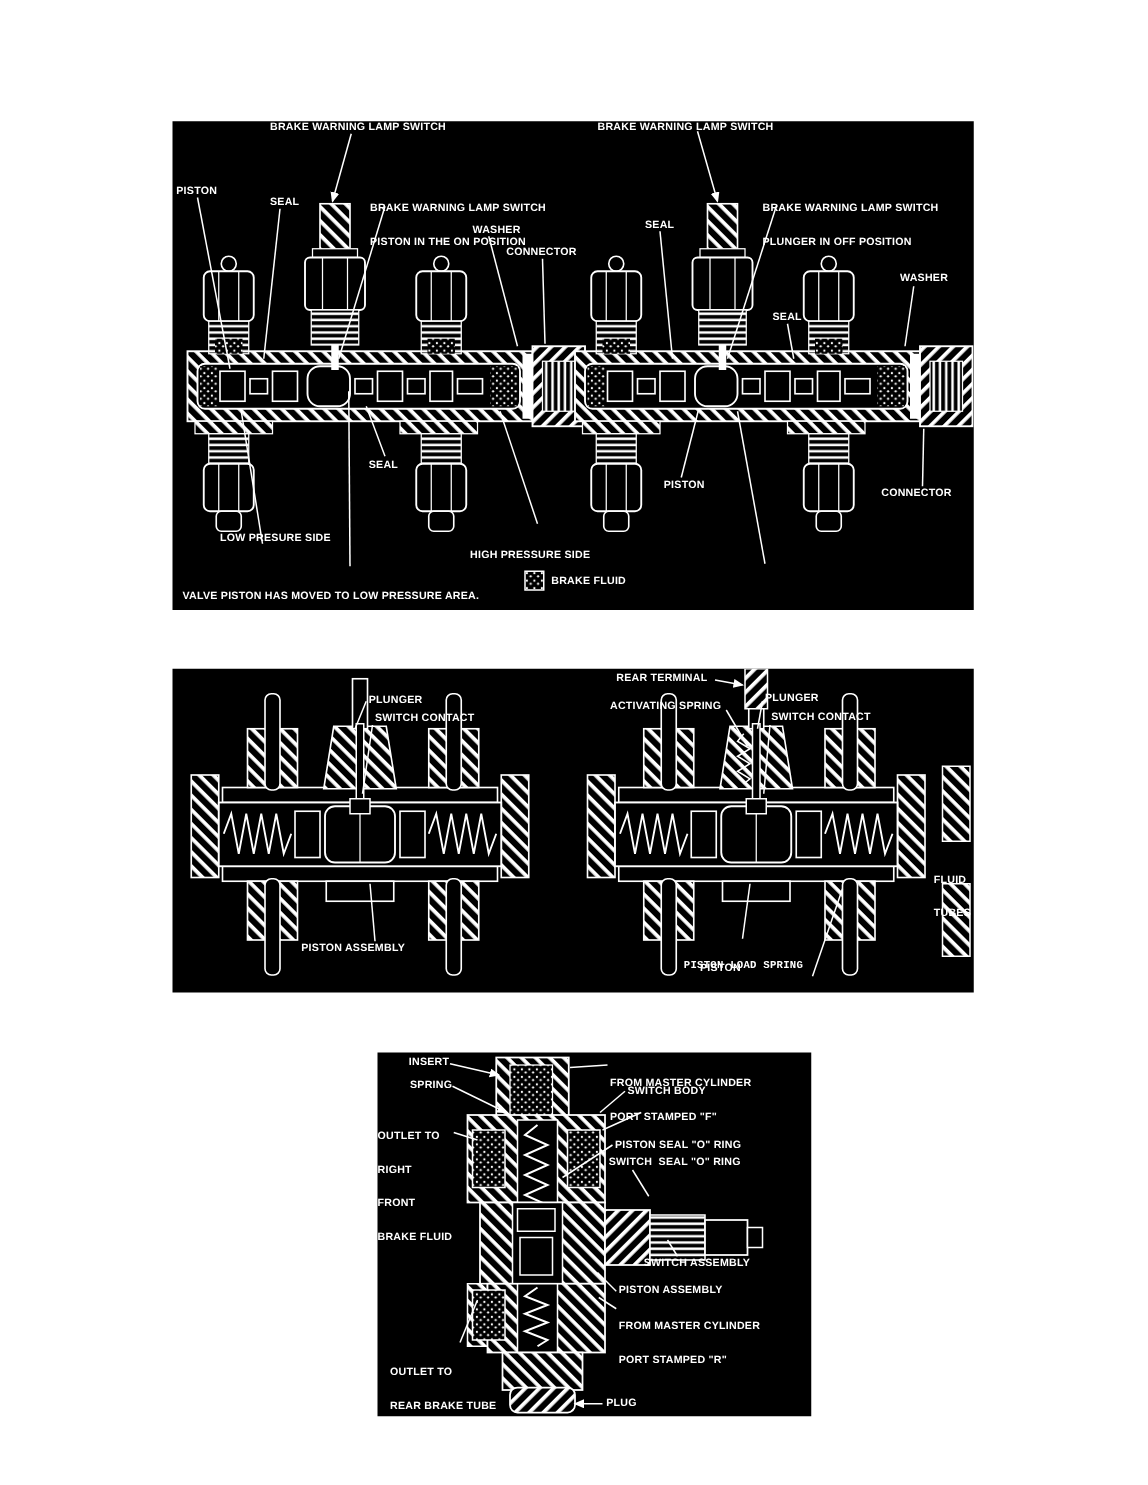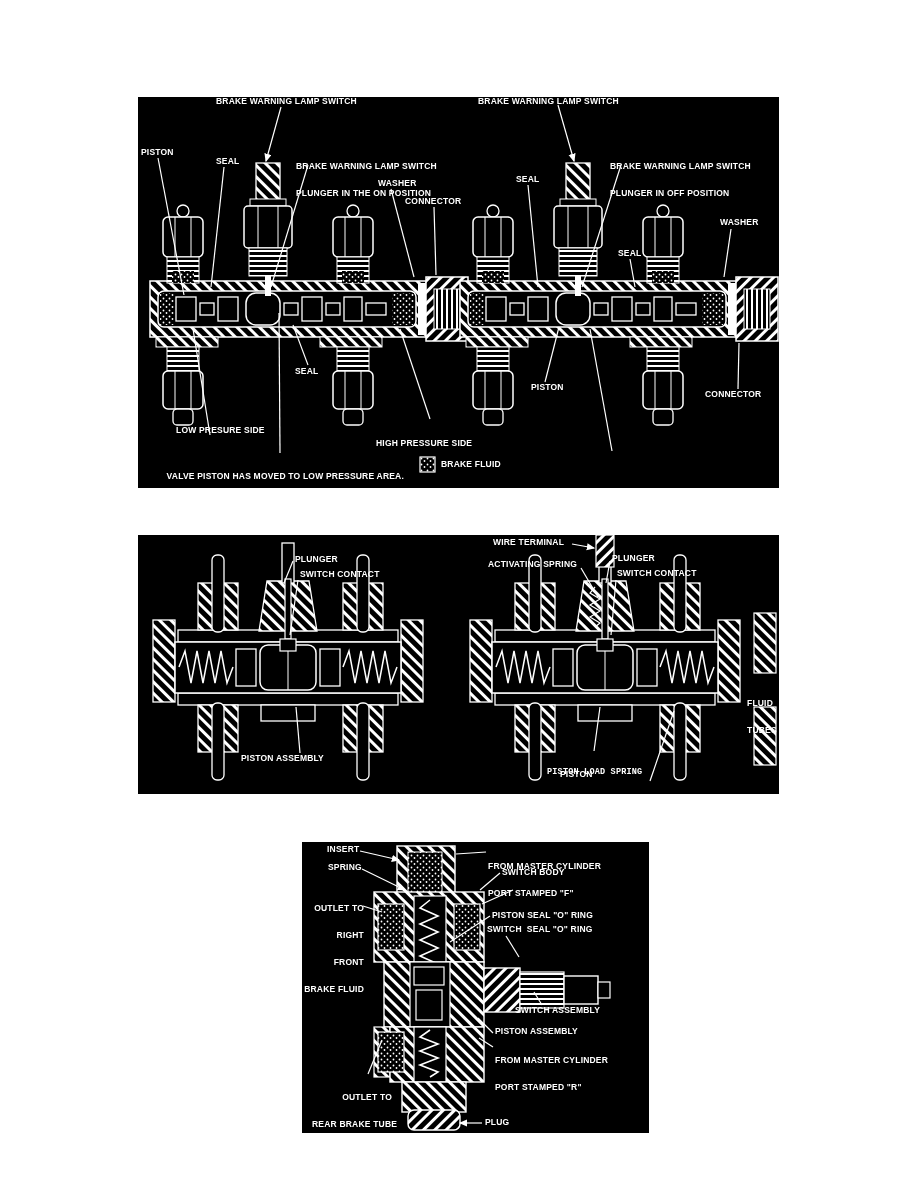--- a/index.html
+++ b/index.html
@@ -2,21 +2,21 @@
 <html><head>
 <meta charset="utf-8">
 <style>
   html,body{margin:0;padding:0;}
   body{width:918px;height:1188px;background:#ffffff;position:relative;
        font-family:"Liberation Sans",sans-serif;overflow:hidden;}
   .panel{position:absolute;background:#000;}
   .panel svg{position:absolute;left:0;top:0;}
   .lb{position:absolute;color:#fff;font-weight:bold;font-size:8.5px;
       line-height:9px;letter-spacing:.2px;white-space:pre;z-index:2;}
-  .ctr{text-align:right;}
+  .ctr{text-align:left;}
 </style>
 </head>
 <body>
 
 <div class="panel" style="left:138px;top:97px;width:641px;height:391px;">
 
   <svg width="641" height="391" viewBox="0 0 641 391">
     <defs>
       <pattern id="h1" width="8" height="8" patternUnits="userSpaceOnUse" patternTransform="rotate(45)">
         <rect width="8" height="8" fill="#000"></rect>
@@ -123,21 +123,21 @@
     </g>
 
     <rect x="282" y="360" width="15" height="15" fill="url(#d1)" stroke="#fff" stroke-width="1.2"></rect>
   </svg>
 
   <div class="lb" style="left:78px;top:0;">BRAKE WARNING LAMP SWITCH</div>
   <div class="lb" style="left:3px;top:51px;">PISTON</div>
   <div class="lb" style="left:78px;top:60px;">SEAL</div>
   <div class="lb" style="left:158px;top:47px;">
     <div>BRAKE WARNING LAMP SWITCH</div>
-    <div>PLUNGER IN THE ON POSITION</div>
+    <div>PISTON IN THE ON POSITION</div>
   </div>
   <div class="lb" style="left:240px;top:82px;">WASHER</div>
   <div class="lb" style="left:267px;top:100px;">CONNECTOR</div>
   <div class="lb" style="left:340px;top:0;">BRAKE WARNING LAMP SWITCH</div>
   <div class="lb" style="left:378px;top:78px;">SEAL</div>
   <div class="lb" style="left:472px;top:47px;">
     <div>BRAKE WARNING LAMP SWITCH</div>
     <div>PLUNGER IN OFF POSITION</div>
   </div>
   <div class="lb" style="left:480px;top:152px;">SEAL</div>
@@ -218,21 +218,21 @@
       <line x1="472" y1="26" x2="468" y2="48"></line>
       <line x1="478" y1="45" x2="473" y2="100"></line>
       <line x1="456" y1="216" x2="462" y2="172"></line>
       <line x1="512" y1="246" x2="536" y2="176"></line>
     </g>
   </svg>
 
   <div class="lb" style="left:157px;top:20px;">PLUNGER</div>
   <div class="lb" style="left:162px;top:35px;">SWITCH CONTACT</div>
   <div class="lb" style="left:103px;top:219px;">PISTON ASSEMBLY</div>
-  <div class="lb" style="left:355px;top:3px;">WIRE TERMINAL</div>
+  <div class="lb" style="left:355px;top:3px;">REAR TERMINAL</div>
   <div class="lb" style="left:350px;top:25px;">ACTIVATING SPRING</div>
   <div class="lb" style="left:474px;top:19px;">PLUNGER</div>
   <div class="lb" style="left:479px;top:34px;">SWITCH CONTACT</div>
   <div class="lb" style="left:609px;top:146px;">
     <div>FLUID</div>
     <div>TUBES</div>
   </div>
   <div class="lb" style="left:422px;top:217px;">
     <div>PISTON</div>
     <div>ASSEMBLY</div>

